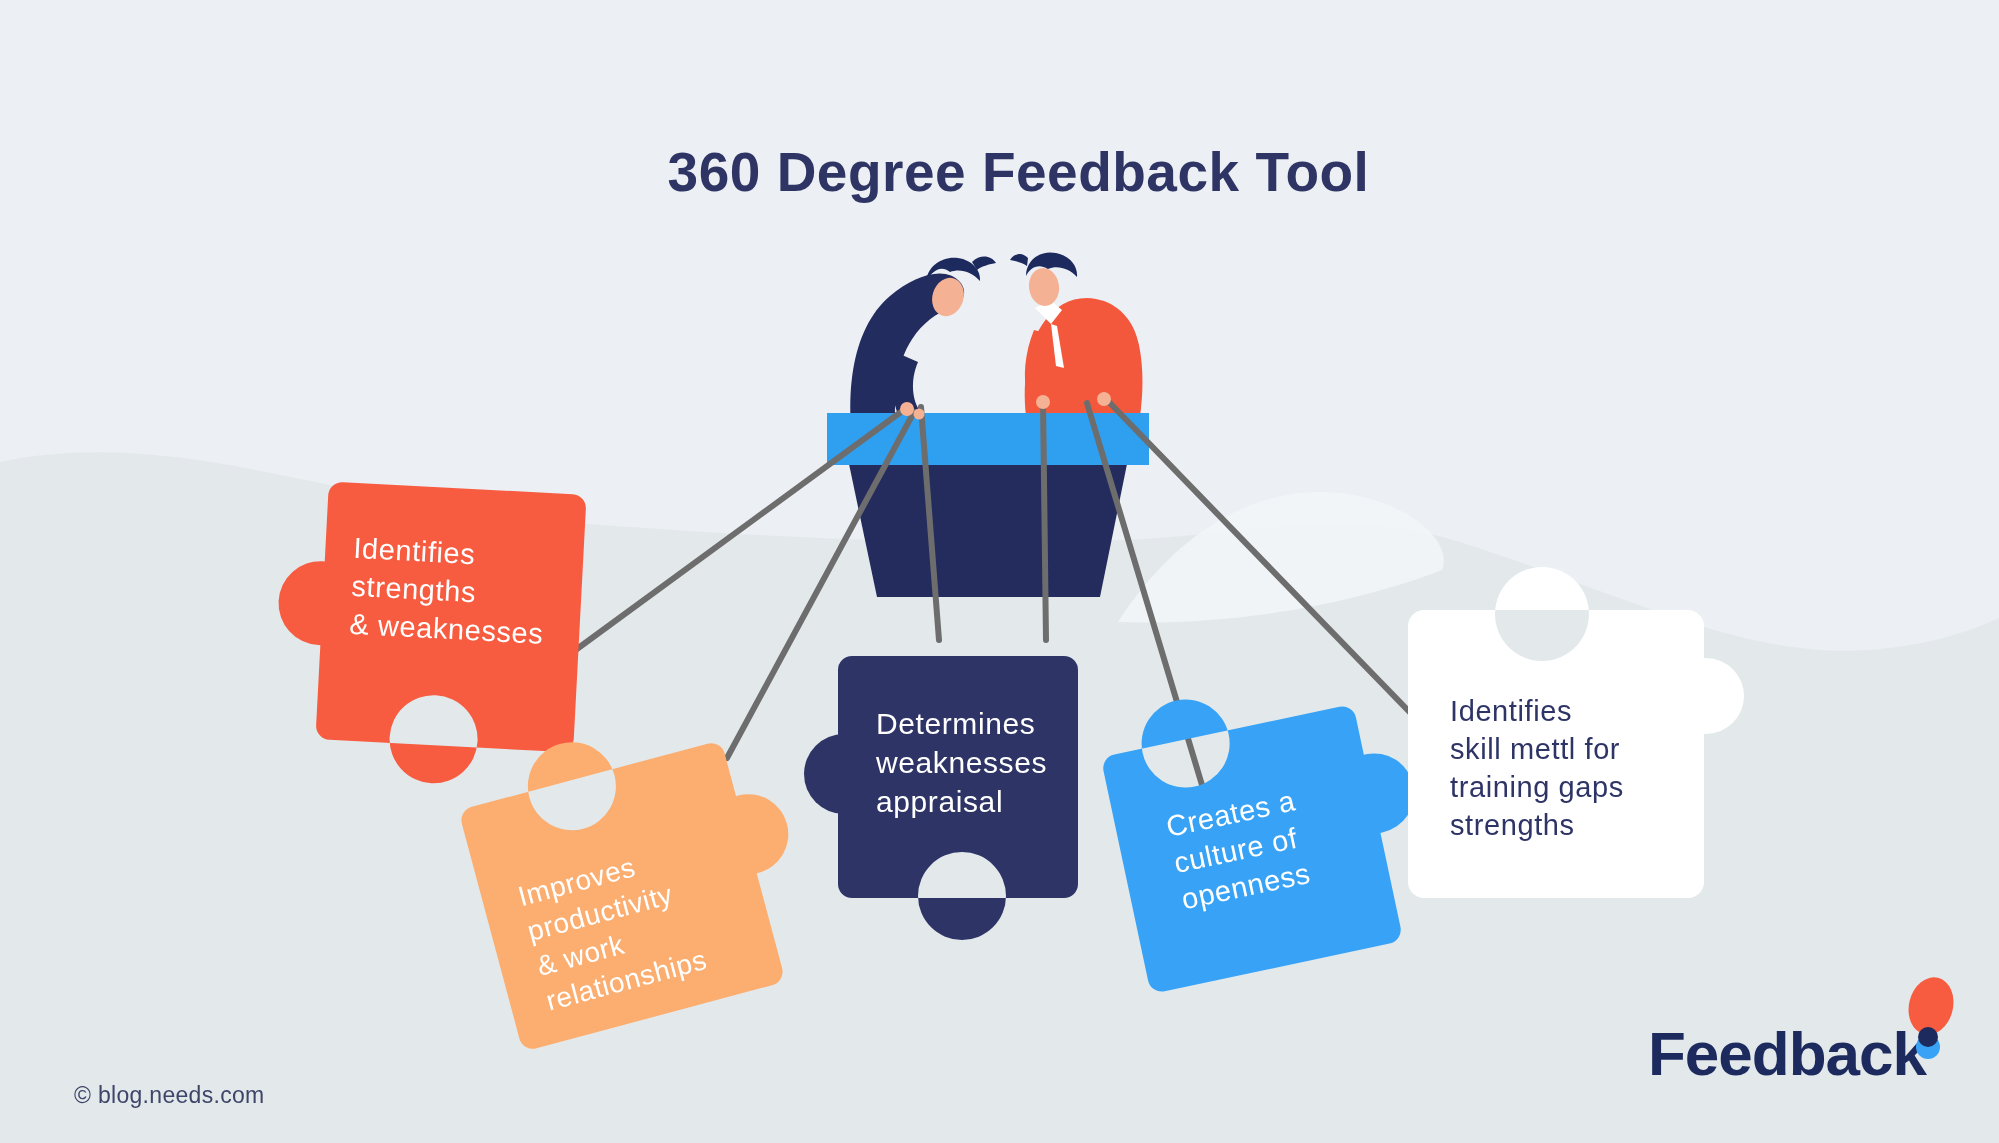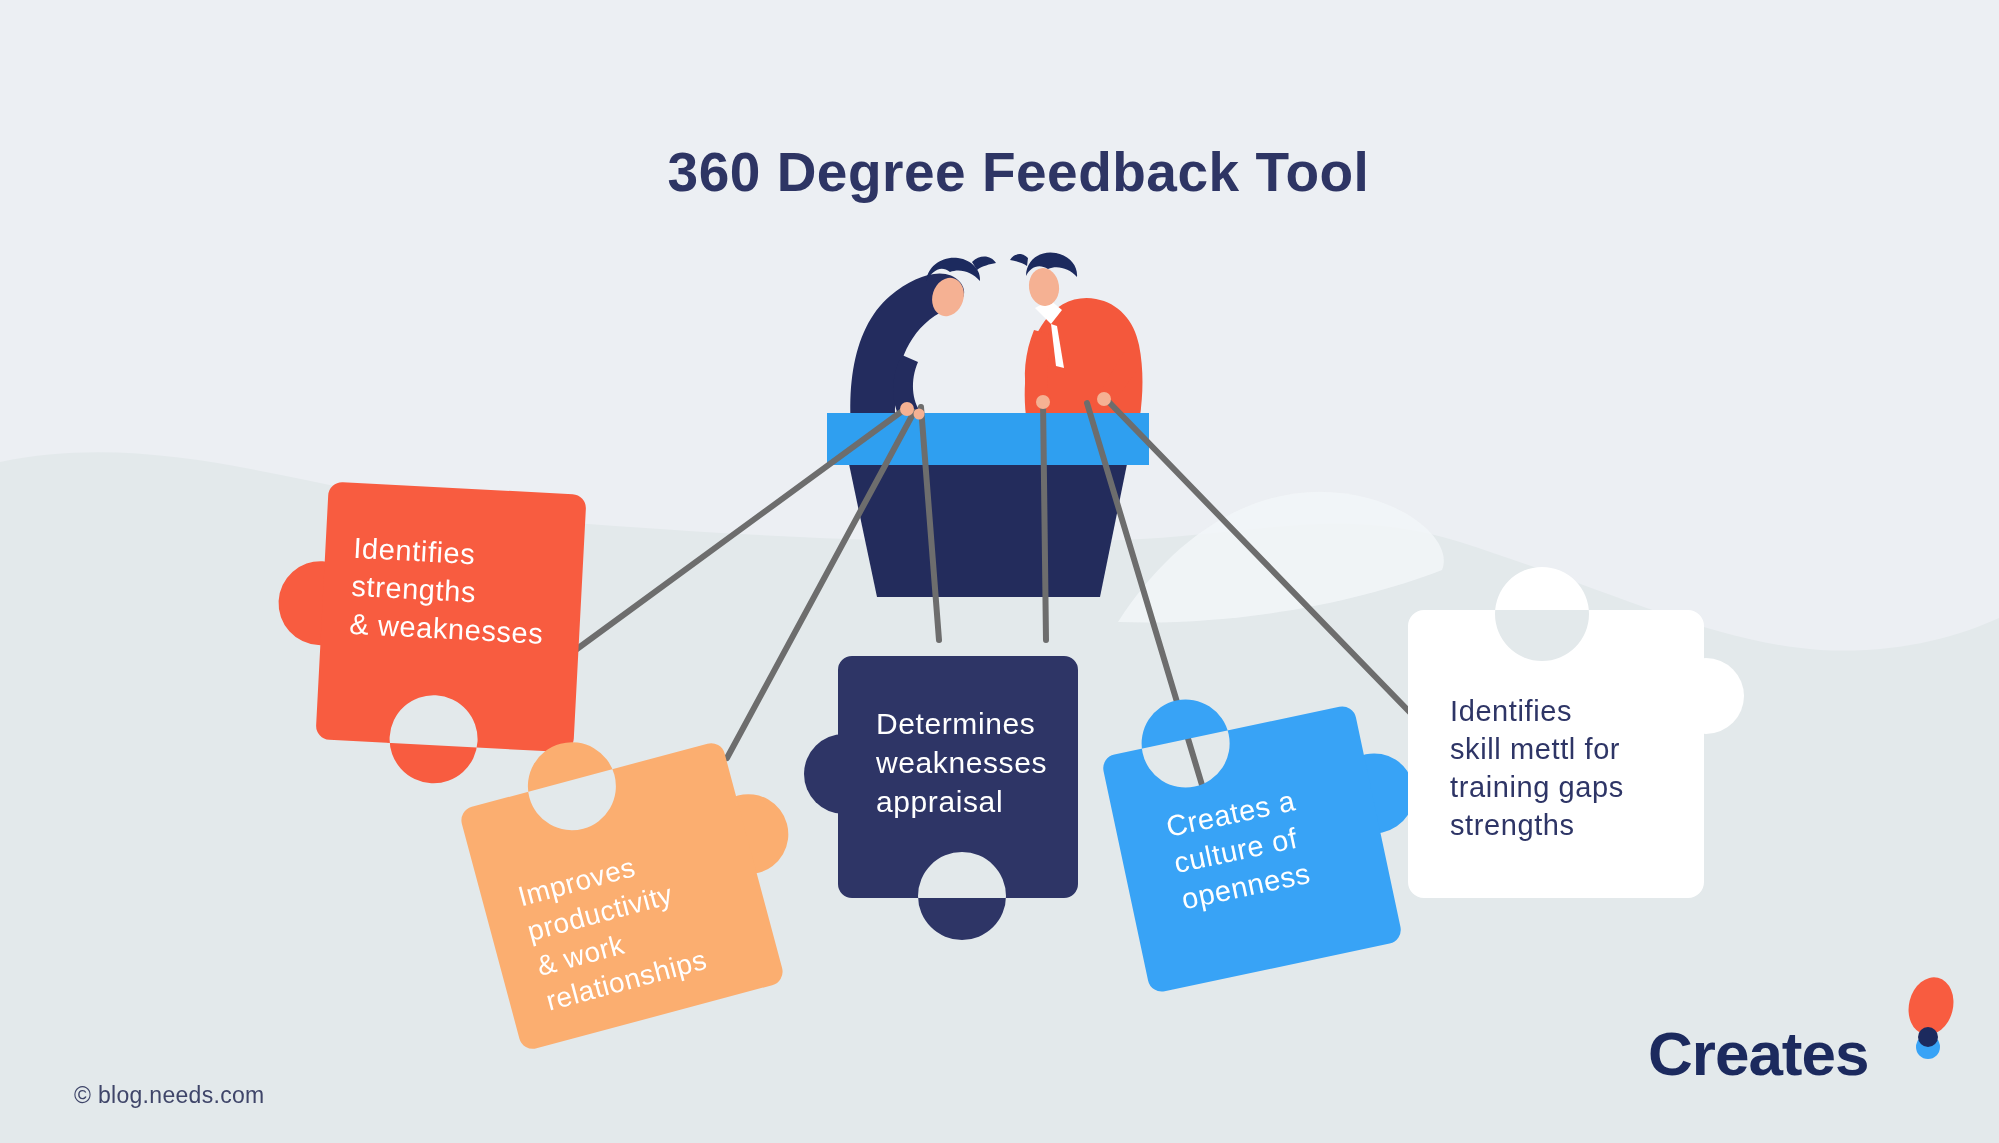--- a/index.html
+++ b/index.html
@@ -147,21 +147,21 @@
       <span>Identifies</span>
       <span>skill mettl for</span>
       <span>training gaps</span>
       <span>strengths</span>
     </div>
   </div>
 
   <div class="credit">© blog.needs.com</div>
 
   <div class="brand">
-    <span class="brand-name">Creates</span>
+    <span class="brand-name">Feedback</span>
     <svg class="brand-mark" width="56" height="92" viewBox="0 0 56 92">
       <ellipse cx="27" cy="30" rx="22" ry="29" transform="rotate(14 27 30)" fill="#F85C40"></ellipse>
       <circle cx="24" cy="71" r="12" fill="#38A3F6"></circle>
       <circle cx="24" cy="61" r="10" fill="#1C2A5E"></circle>
     </svg>
   </div>
 
 </div>
 
 </body></html>

